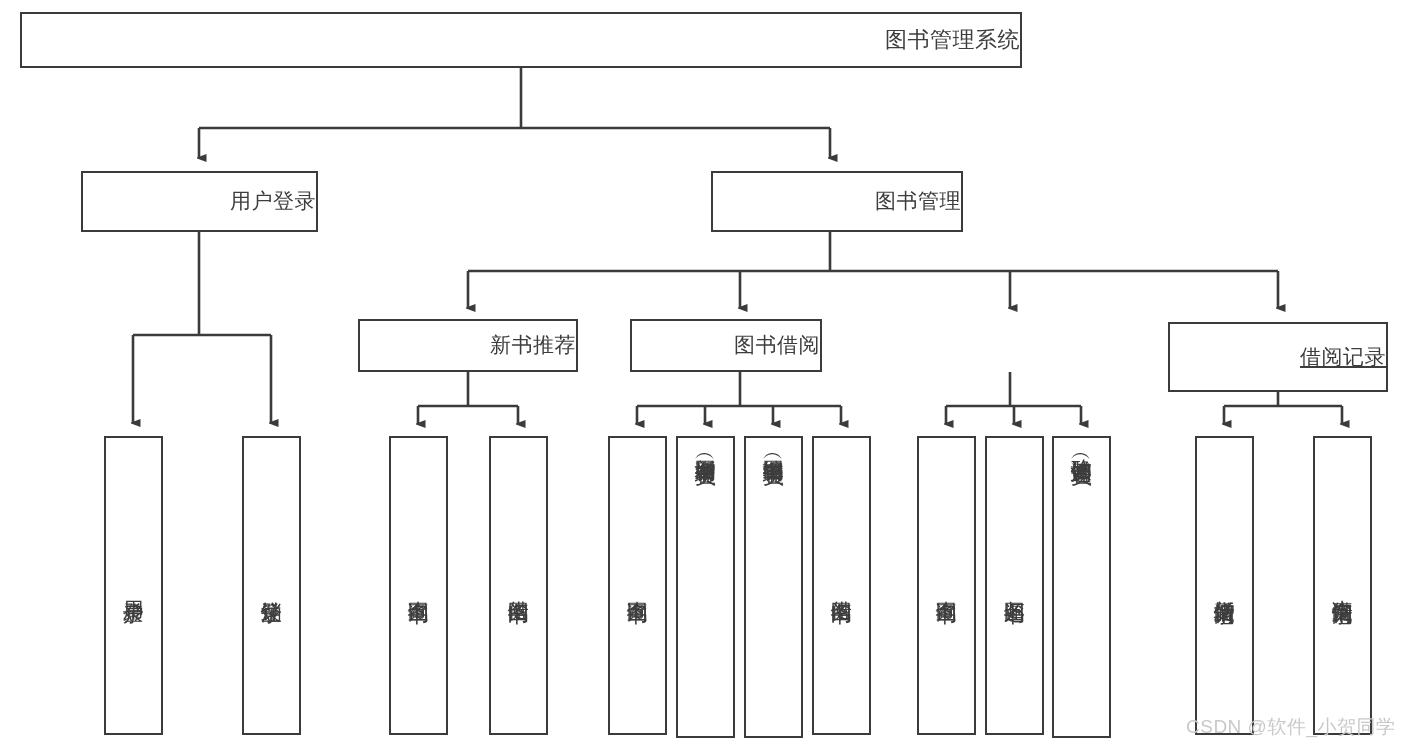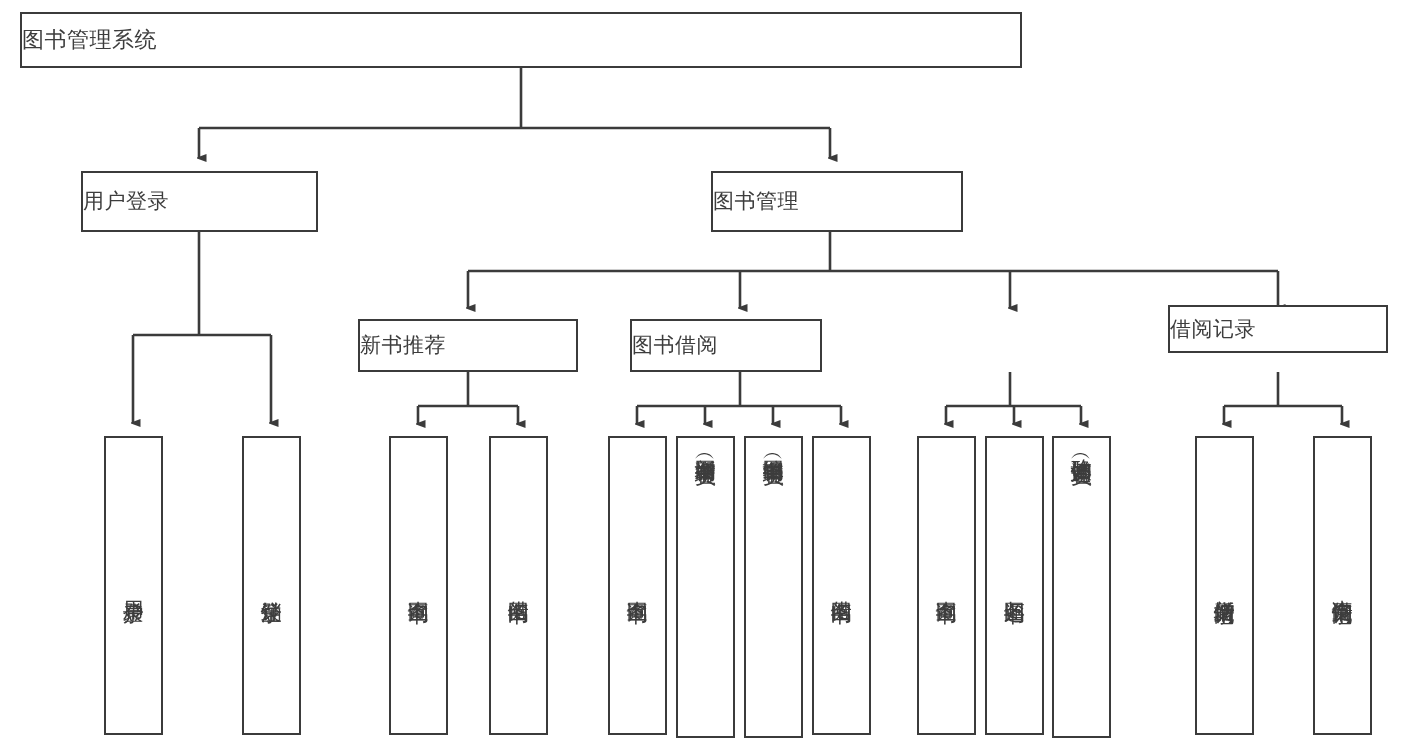--- a/index.html
+++ b/index.html
@@ -25,21 +25,21 @@
     height: 747px;
     pointer-events: none;
   }
   .node {
     position: absolute;
     box-sizing: border-box;
     border: 2px solid #3b3b3b;
     background: #ffffff;
     display: flex;
     align-items: center;
-    justify-content: flex-start;
+    justify-content: flex-end;
     color: #3d3d3d;
     font-size: 21px;
     letter-spacing: 0.5px;
   }
   .node.root {
     font-size: 22px;
   }
   .node .label {
     display: block;
     line-height: 1.08;
@@ -138,21 +138,21 @@
   <div class="node" style="left:711px; top:171px; width:252px; height:61px;">
     <span class="label">图书管理</span>
   </div>
 
   <div class="node" style="left:358px; top:319px; width:220px; height:53px;">
     <span class="label">新书推荐</span>
   </div>
   <div class="node" style="left:630px; top:319px; width:192px; height:53px;">
     <span class="label">图书借阅</span>
   </div>
-  <div class="node" style="left:1168px; top:305px; width:220px; height:48px;">
+  <div class="node" style="left:1168px; top:322px; width:220px; height:70px;text-decoration:underline;">
     <span class="label">借阅记录</span>
   </div>
 
   <div class="node vert centered" style="left:104px; top:436px; width:59px; height:299px;">
     <span class="label">用户登录</span>
   </div>
   <div class="node vert centered" style="left:242px; top:436px; width:59px; height:299px;">
     <span class="label">注销登录</span>
   </div>
 
@@ -186,14 +186,15 @@
     <span class="label">确认归还（管理员）</span>
   </div>
 
   <div class="node vert centered" style="left:1195px; top:436px; width:59px; height:299px;">
     <span class="label">新增借阅记录</span>
   </div>
   <div class="node vert centered" style="left:1313px; top:436px; width:59px; height:299px;">
     <span class="label">查询借阅记录</span>
   </div>
 
+  <div class="watermark">CSDN @软件_小贺同学</div>
 
 </div>
 
 </body></html>

